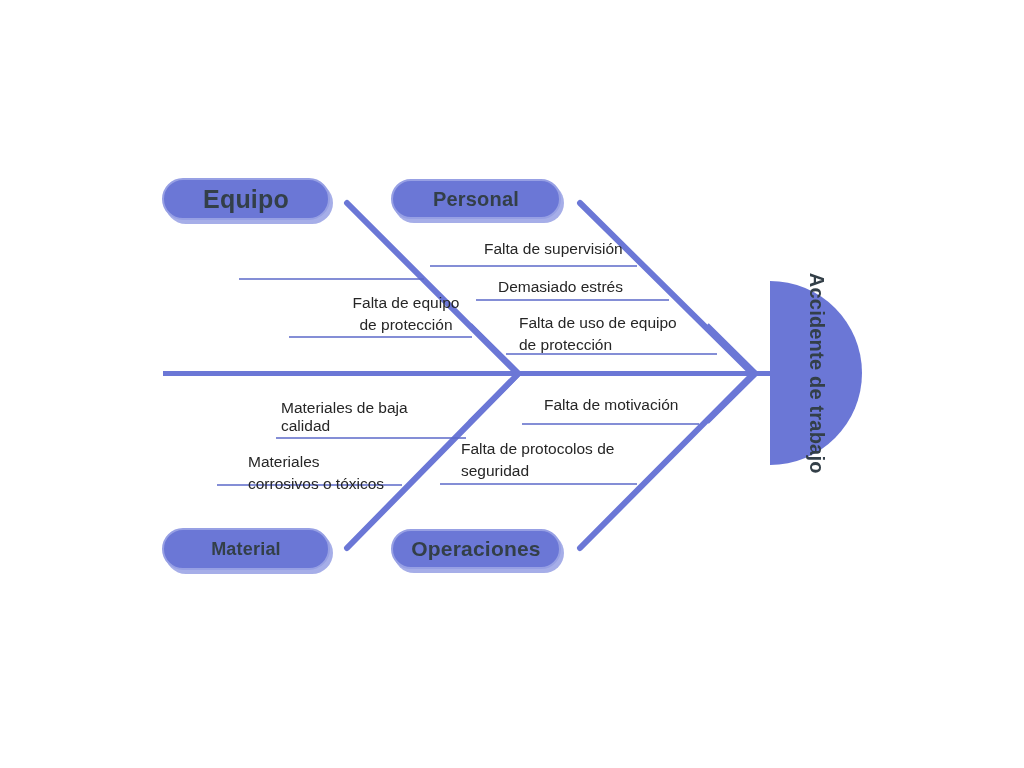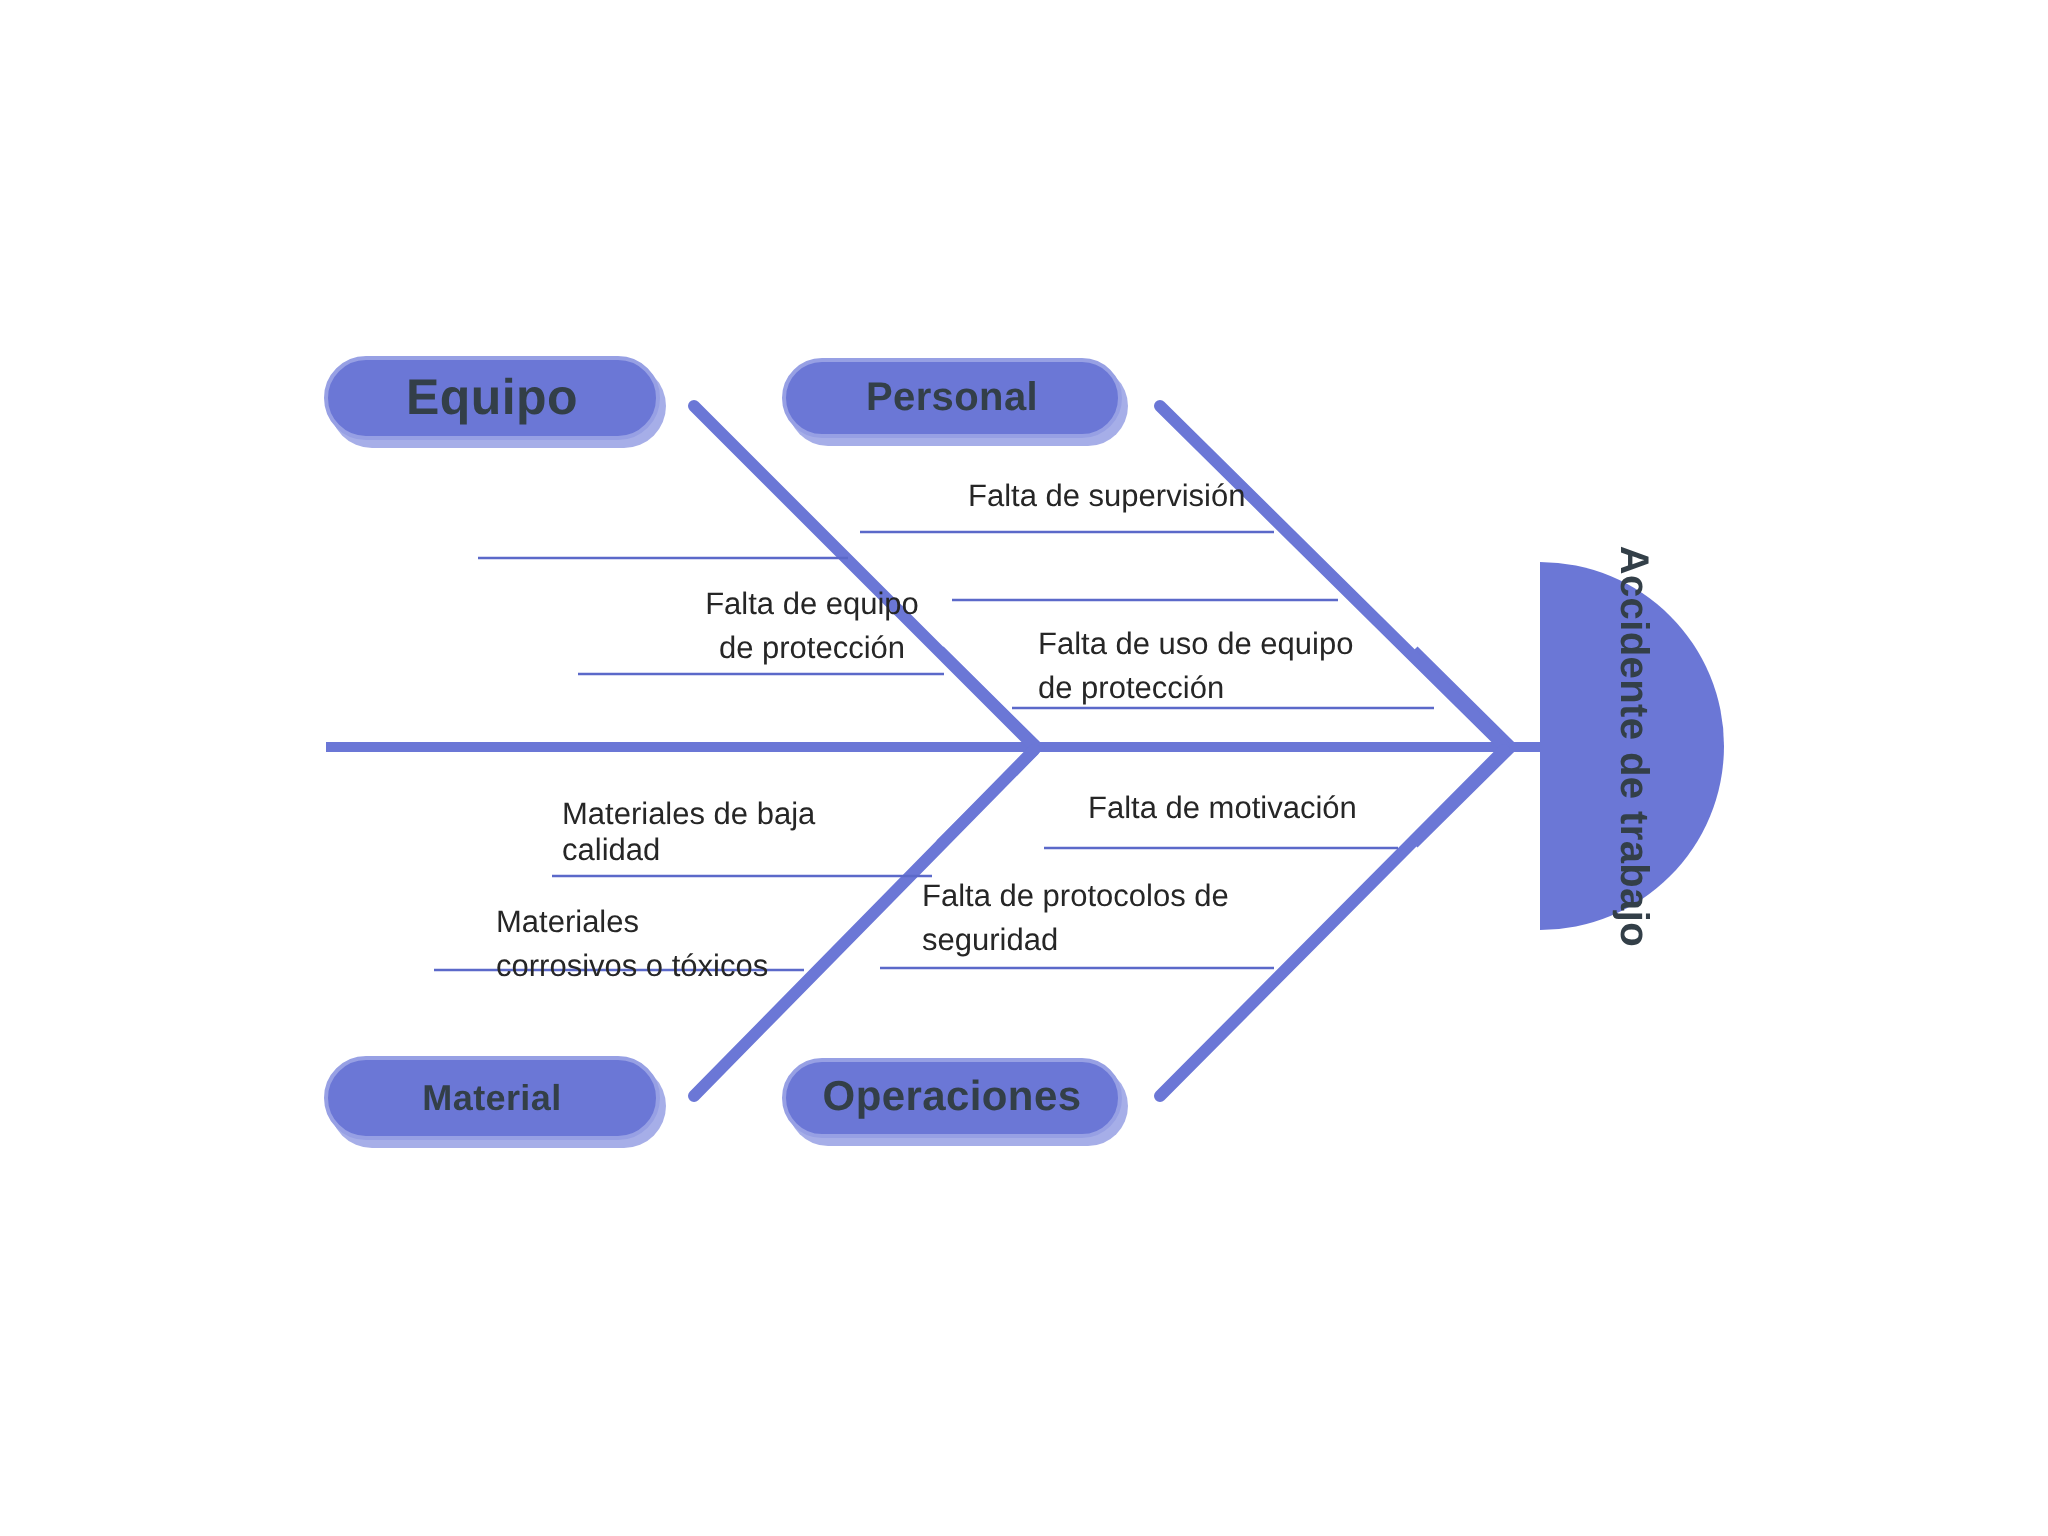--- a/index.html
+++ b/index.html
@@ -146,20 +146,21 @@
     <div id="effect-head-label">Accidente de
 trabajo</div>
   </div>
 
 
   <div class="subcause" id="sc-faltaequipo">Falta de equipo
 de protección</div>
 
   <div class="subcause" id="sc-supervision">Falta de supervisión</div>
 
+  <div class="subcause" id="sc-estres">Demasiado estrés</div>
 
   <div class="subcause" id="sc-faltauso">Falta de uso de equipo
 de protección</div>
 
   <div class="subcause tight" id="sc-materialesbaja">Materiales de baja
 calidad</div>
 
   <div class="subcause" id="sc-corrosivos">Materiales
 corrosivos o tóxicos</div>
 

